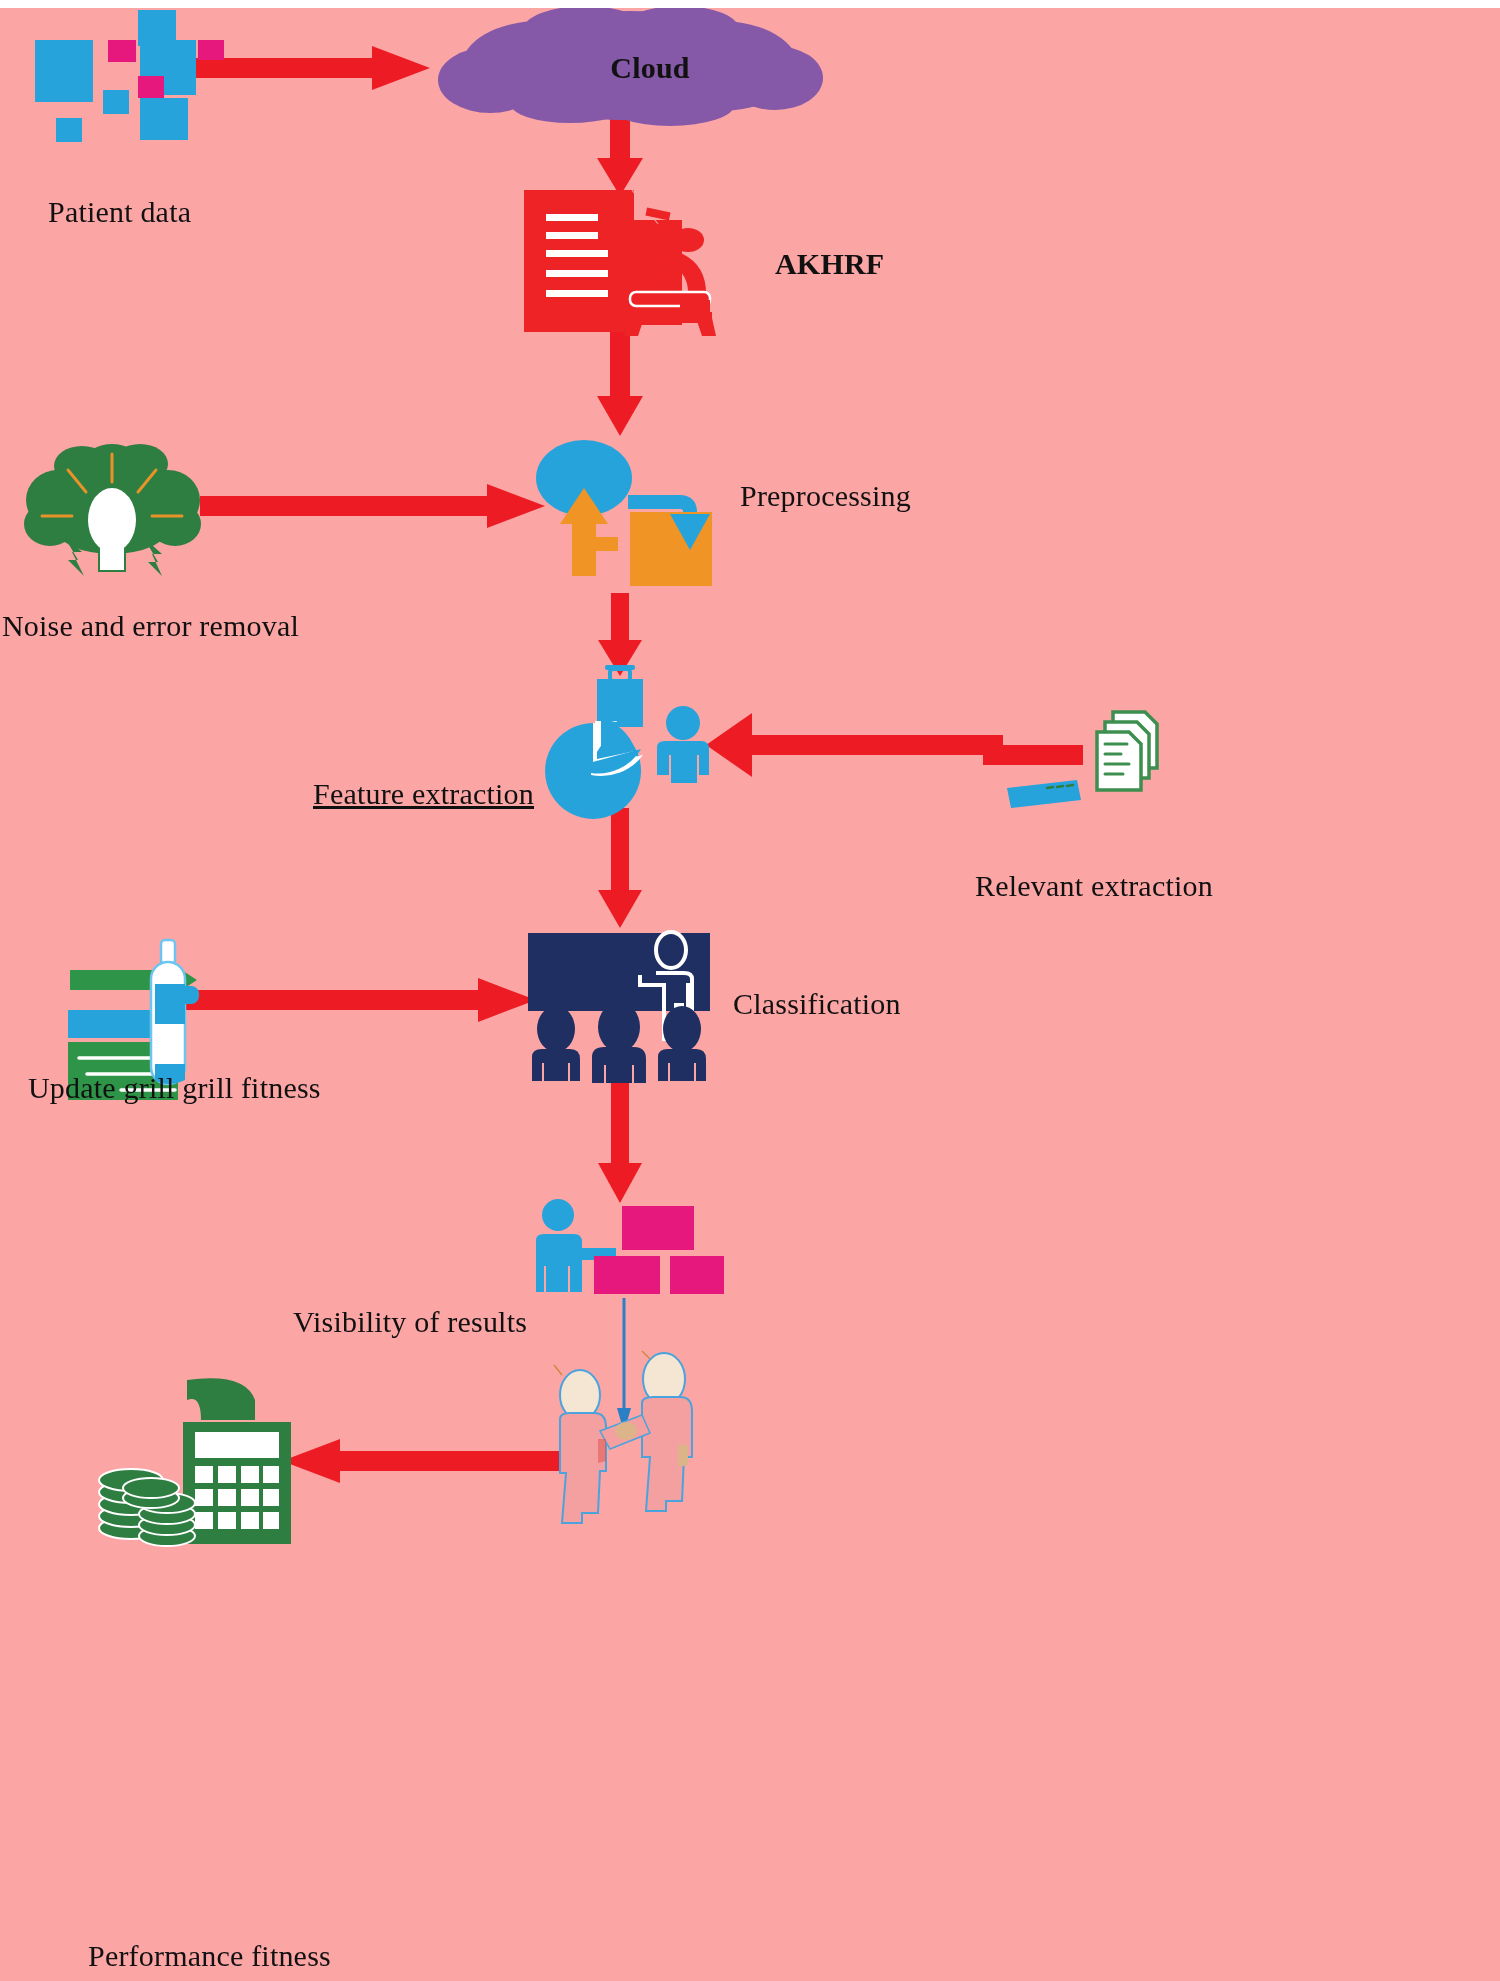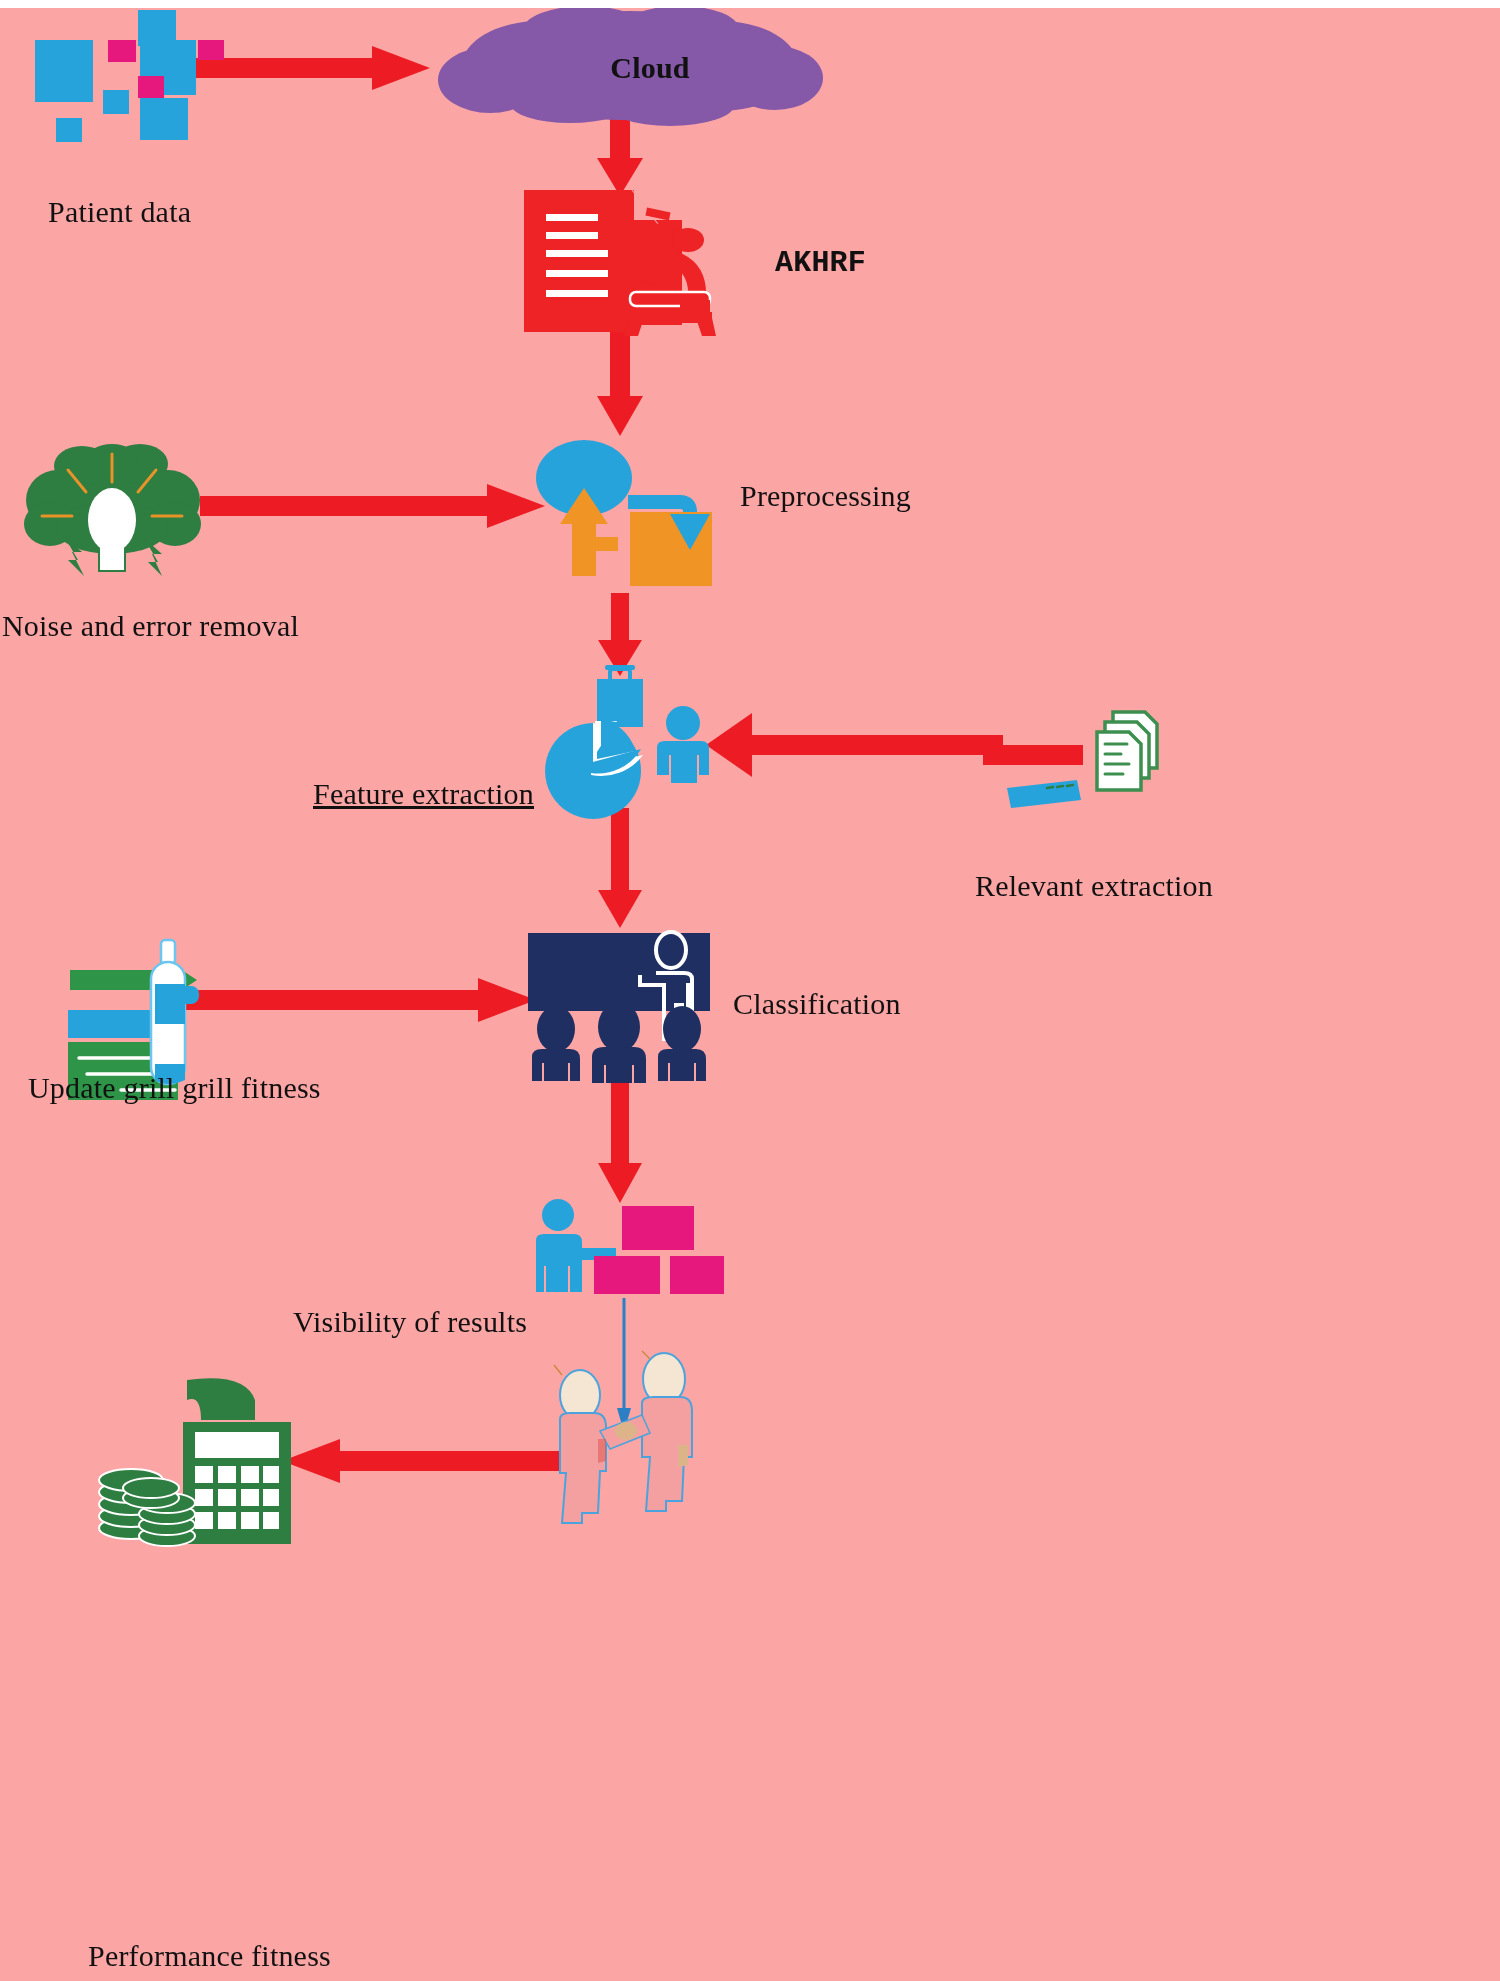--- a/index.html
+++ b/index.html
@@ -146,21 +146,21 @@
       <rect x="122" y="36" width="26" height="60" rx="2" transform="rotate(14 135 66)"></rect>
       <ellipse cx="168" cy="52" rx="16" ry="12"></ellipse>
       <path d="M152,62 Q188,72 186,110 L168,110 Q170,82 146,76 Z"></path>
       <rect x="110" y="104" width="80" height="14" rx="6" stroke="#ffffff" stroke-width="2.5" fill="#ee2326"></rect>
       <rect x="110" y="124" width="82" height="11"></rect>
       <path d="M108,130 L124,130 L118,148 L104,148 Z"></path>
       <path d="M176,130 L192,130 L196,148 L182,148 Z"></path>
       <rect x="160" y="112" width="30" height="20"></rect>
     </g>
   </svg>
-  <div class="label bold" style="left:775px;top:238px;font-family:Liberation Mono, monospace;">AKHRF</div>
+  <div class="label bold" style="left:775px;top:238px;">AKHRF</div>
 
   <svg class="node" style="left:20px;top:432px;width:185px;height:135px;">
     <g fill="#2e7d41">
       <ellipse cx="92" cy="52" rx="62" ry="40"></ellipse>
       <ellipse cx="38" cy="60" rx="32" ry="30"></ellipse>
       <ellipse cx="148" cy="60" rx="32" ry="30"></ellipse>
       <ellipse cx="62" cy="26" rx="28" ry="20"></ellipse>
       <ellipse cx="120" cy="24" rx="28" ry="20"></ellipse>
       <ellipse cx="92" cy="20" rx="26" ry="16"></ellipse>
       <ellipse cx="30" cy="84" rx="26" ry="22"></ellipse>

